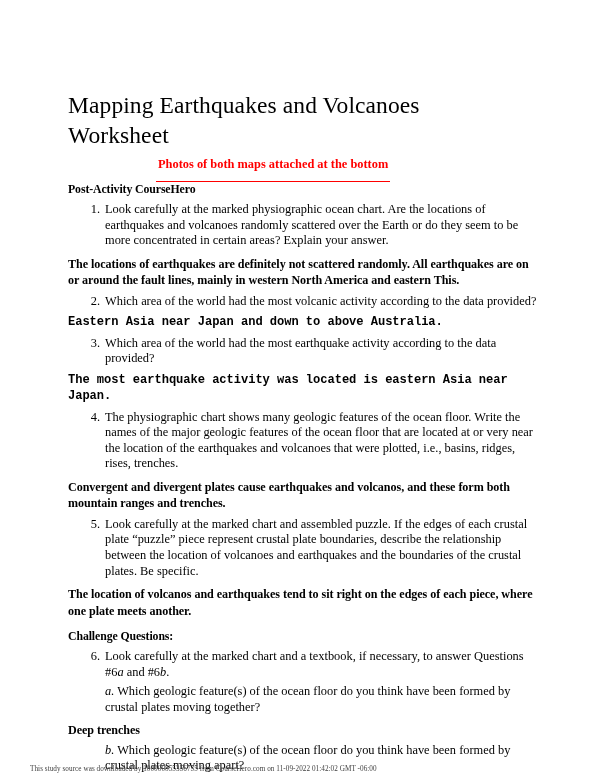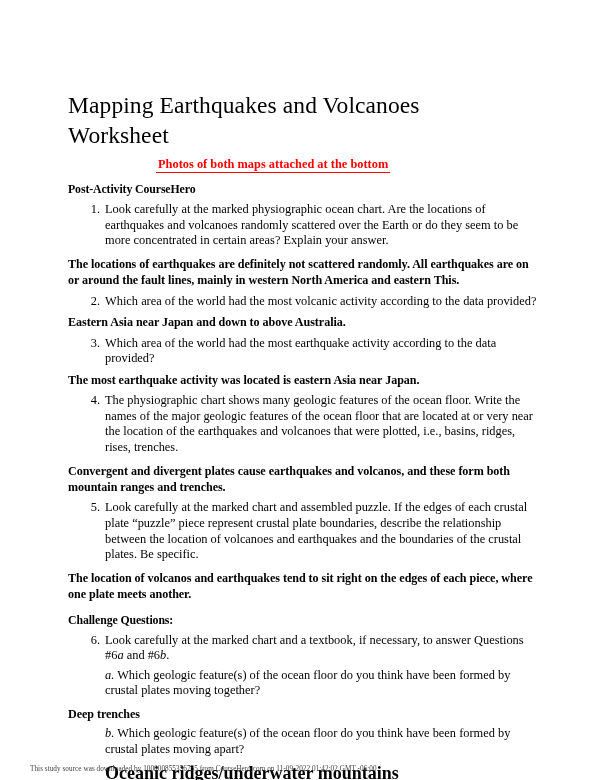--- a/index.html
+++ b/index.html
@@ -64,21 +64,21 @@
     margin-top: 5px;
     margin-left: 88px;
     font-size: 12.4px;
     font-weight: bold;
     line-height: 16px;
     white-space: nowrap;
   }
   .red-note .txt {
     color: #ff0000;
     border-bottom: 1.6px solid #ff0000;
-    padding: 0 2px 1px 2px;
+    padding: 0 2px 10px 2px;
   }
 
   
   .section-head {
     font-size: 11.8px;
     font-weight: bold;
     line-height: 16px;
     margin-top: 9px;
     letter-spacing: -0.1px;
   }
@@ -104,21 +104,21 @@
   .q-text { display: block; }
 
   
   .answer {
     margin-top: 7px;
     font-size: 12.1px;
     font-weight: bold;
     line-height: 16.4px;
     letter-spacing: -0.05px;
   }
-  .answer.tight { margin-top: 5px; }
+  .answer.tight { margin-top: 5px; font-family: Liberation Mono, monospace; }
 
   
   .sub-item {
     margin-top: 4px;
     margin-left: 37px;
     font-size: 12.4px;
     line-height: 15.6px;
   }
   .sub-item .lbl { font-style: italic; }
 

